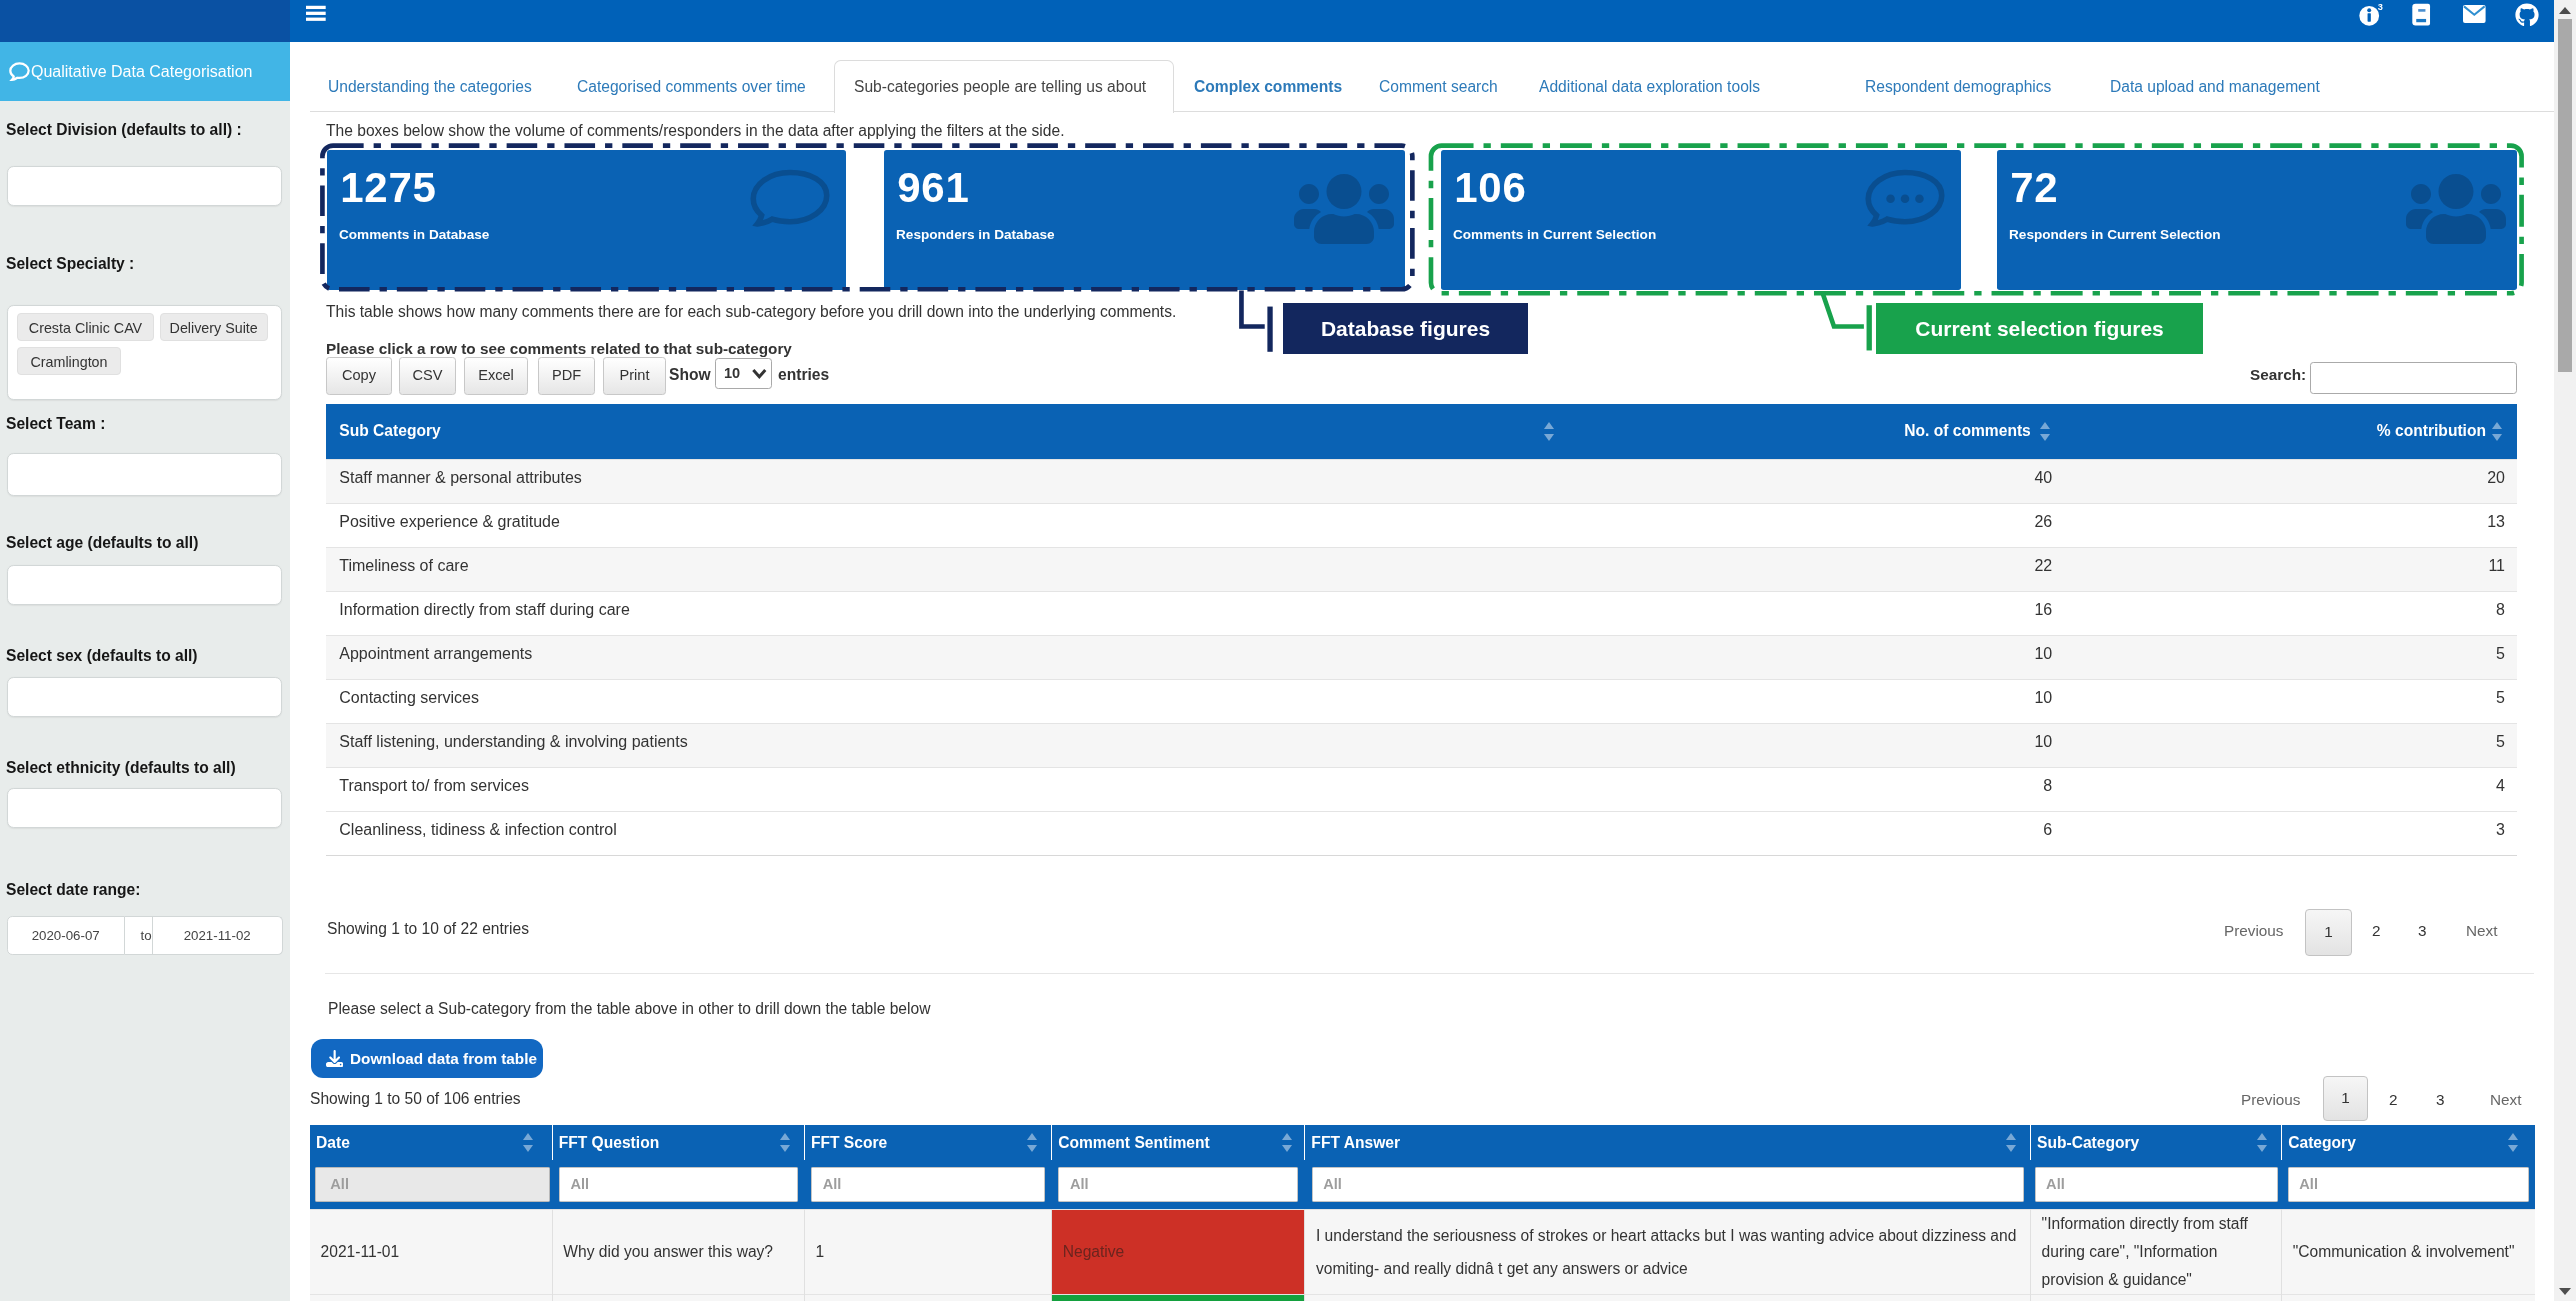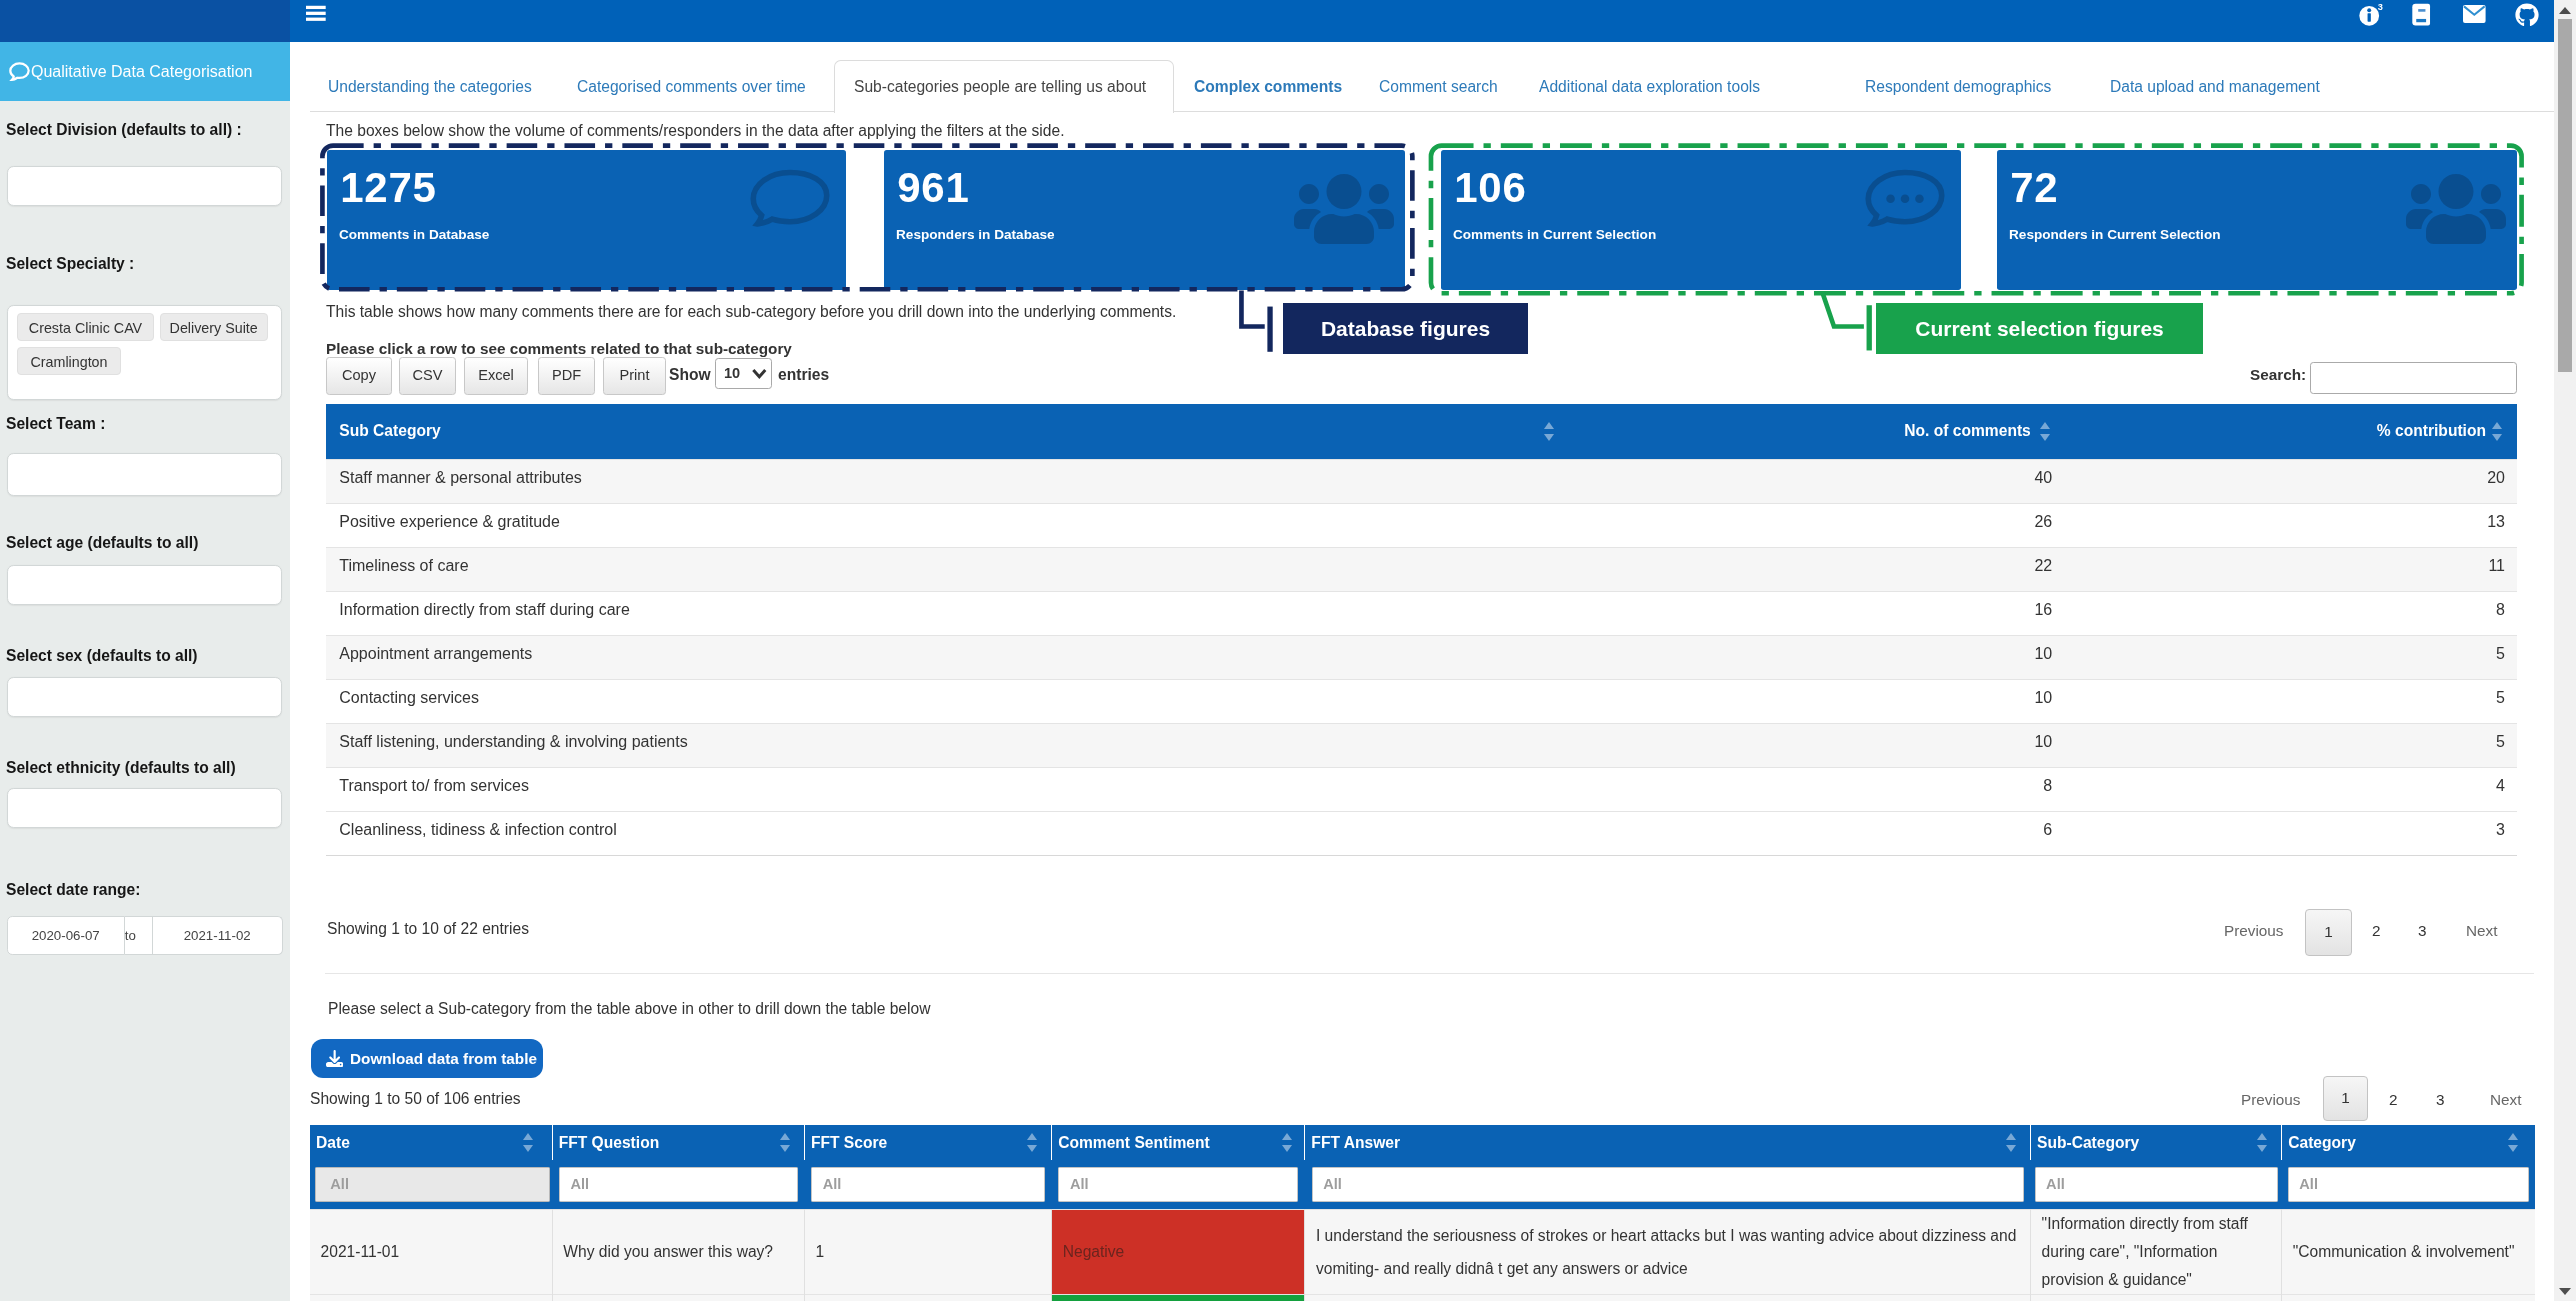--- a/index.html
+++ b/index.html
@@ -125,21 +125,21 @@
   <div class="sb-input" style="top:411px;height:43px;"></div>
   <div class="sb-label" style="top:492px;">Select age (defaults to all)</div>
   <div class="sb-input" style="top:523px;height:40px;"></div>
   <div class="sb-label" style="top:605px;">Select sex (defaults to all)</div>
   <div class="sb-input" style="top:635px;height:40px;"></div>
   <div class="sb-label" style="top:717px;">Select ethnicity (defaults to all)</div>
   <div class="sb-input" style="top:746px;height:40px;"></div>
   <div class="sb-label" style="top:839px;">Select date range:</div>
   <div style="position:absolute;left:6.7px;top:874px;width:276px;height:39px;">
     <div style="position:absolute;left:0;top:0;width:118px;height:39px;background:#fff;border:1.3px solid #d2d7d7;border-radius:5.3px 0 0 5.3px;text-align:center;line-height:37px;font-size:13.3px;color:#444;">2020-06-07</div>
-    <div style="position:absolute;left:118px;top:0;width:28px;height:39px;background:#fff;border:1.3px solid #d2d7d7;border-left:none;text-align:left;line-height:37px;font-size:13.3px;color:#444;">to</div>
+    <div style="position:absolute;left:118px;top:0;width:28px;height:39px;background:#fff;border:1.3px solid #d2d7d7;border-left:none;text-align:right;line-height:37px;font-size:13.3px;color:#444;">to</div>
     <div style="position:absolute;left:146px;top:0;width:130px;height:39px;background:#fff;border:1.3px solid #d2d7d7;border-left:none;border-radius:0 5.3px 5.3px 0;text-align:center;line-height:37px;font-size:13.3px;color:#444;">2021-11-02</div>
   </div>
 </div>
 
 <div class="tab-line"></div>
 <div class="tabbox"></div>
 <div class="tab" style="left:328px;">Understanding the categories</div>
 <div class="tab" style="left:577px;">Categorised comments over time</div>
 <div class="tab" style="left:854px;color:#444;">Sub-categories people are telling us about</div>
 <div class="tab" style="left:1194px;font-weight:bold;">Complex comments</div>

